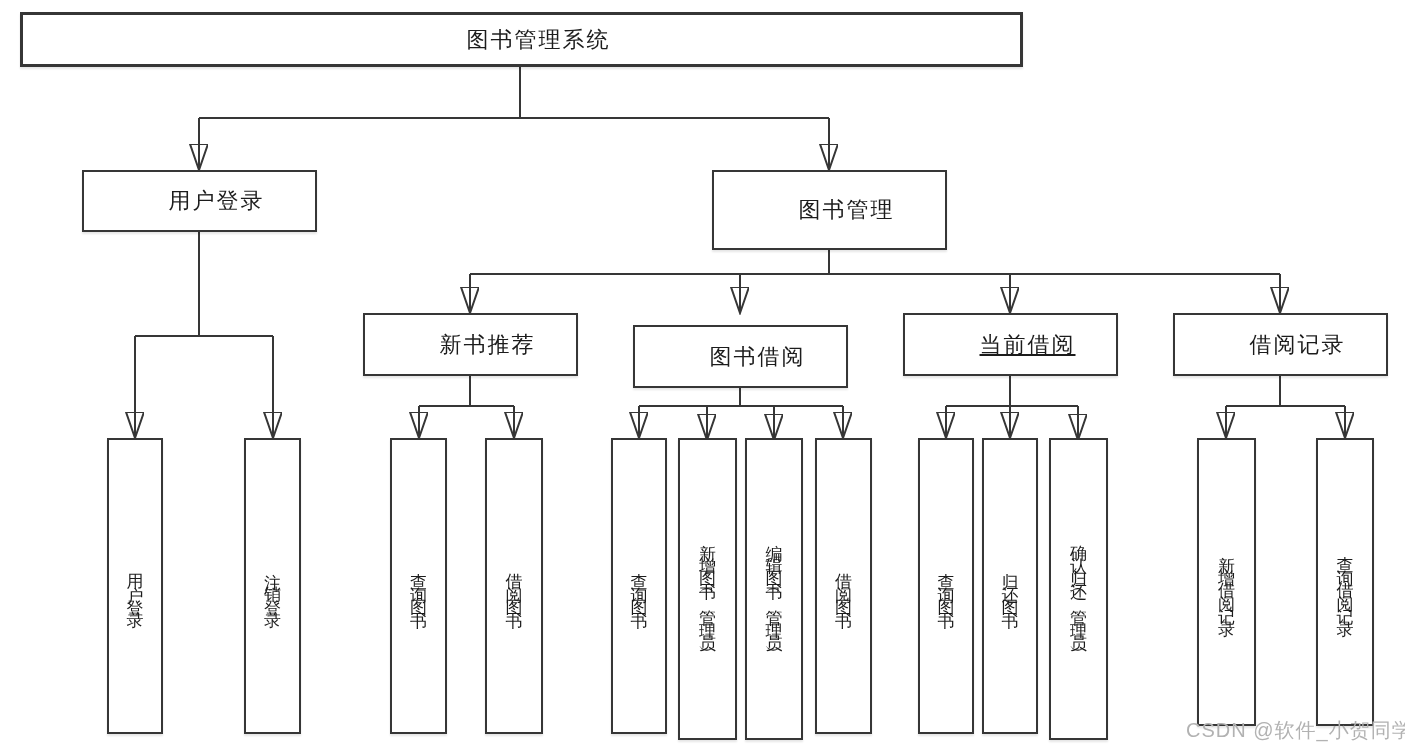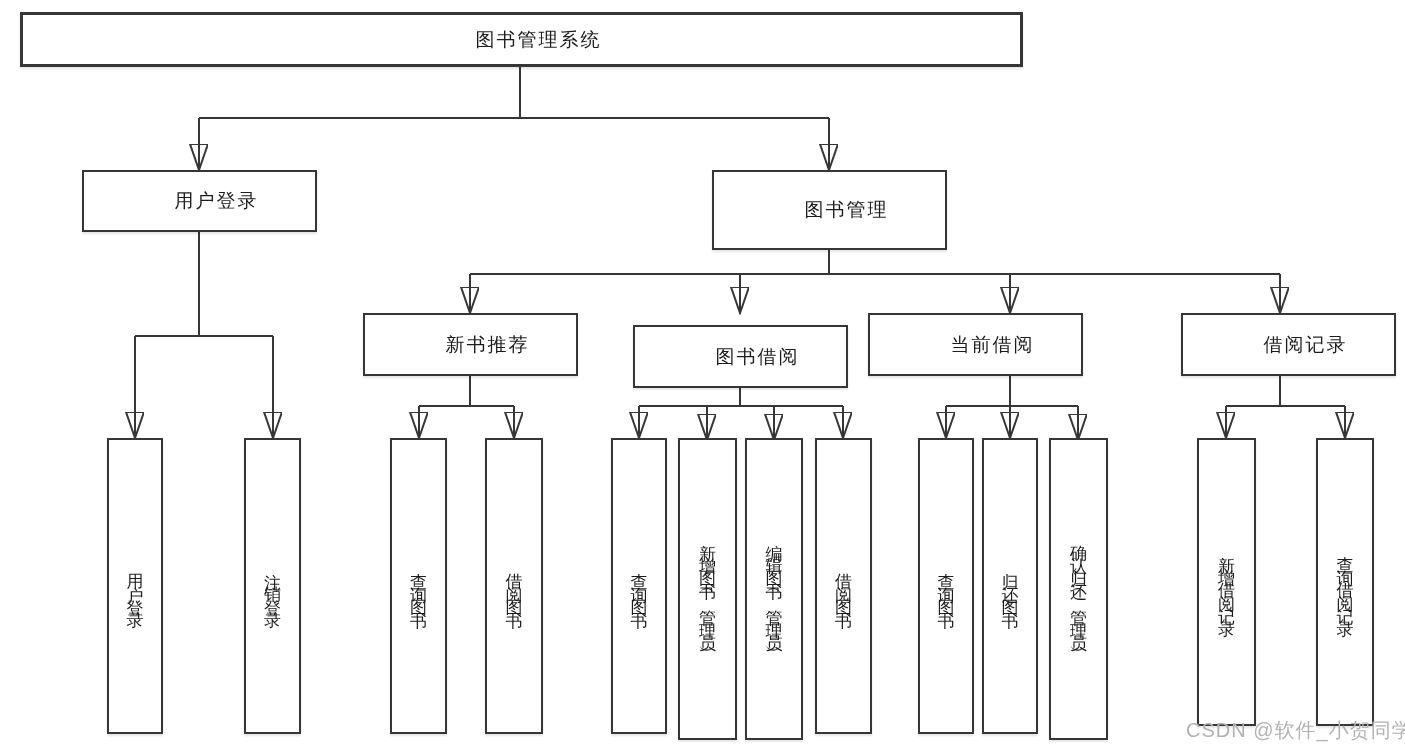--- a/index.html
+++ b/index.html
@@ -26,21 +26,21 @@
   }
   .node{
     position:absolute;
     background:var(--bg);
     border:2px solid var(--line);
     box-sizing:border-box;
     display:flex;align-items:center;justify-content:center;
     box-shadow:0 2px 2px rgba(0,0,0,0.10);
   }
   .node .hlabel{
-    font-size:19px;
+    font-size:22px;
     letter-spacing:2px;
     white-space:nowrap;
     color:var(--text);
     padding-left:34px;
   }
   .node .vlabel{
     writing-mode:vertical-rl;
     text-orientation:mixed;
     font-size:17px;
     letter-spacing:13px;
@@ -49,22 +49,22 @@
   }
   
   .n-root{left:20px;top:12px;width:1003px;height:55px;border-width:3px;}
   
   .n-user-login{left:82px;top:170px;width:235px;height:62px;}
   .n-book-mgmt{left:712px;top:170px;width:235px;height:80px;}
   
   .lvl3{top:313px;height:63px;width:215px;justify-content:center;}
   .n-recommend{left:363px;}
   .n-borrow{left:633px;margin-top:12px;}
-  .n-current{left:868px;}
-  .n-records{left:1173px;margin-left:8px;}
+  .n-current{left:903px;text-decoration:underline;}
+  .n-records{left:1173px;}
   
   .leaf{top:438px;height:296px;}
   .lf1{left:107px;width:56px;}
   .lf2{left:244px;width:57px;}
   .lf3{left:390px;width:57px;}
   .lf4{left:485px;width:58px;}
   .lf5{left:611px;width:56px;}
   .lf6{left:678px;width:59px;height:302px;}
   .lf7{left:745px;width:58px;height:302px;}
   .lf8{left:815px;width:57px;}

